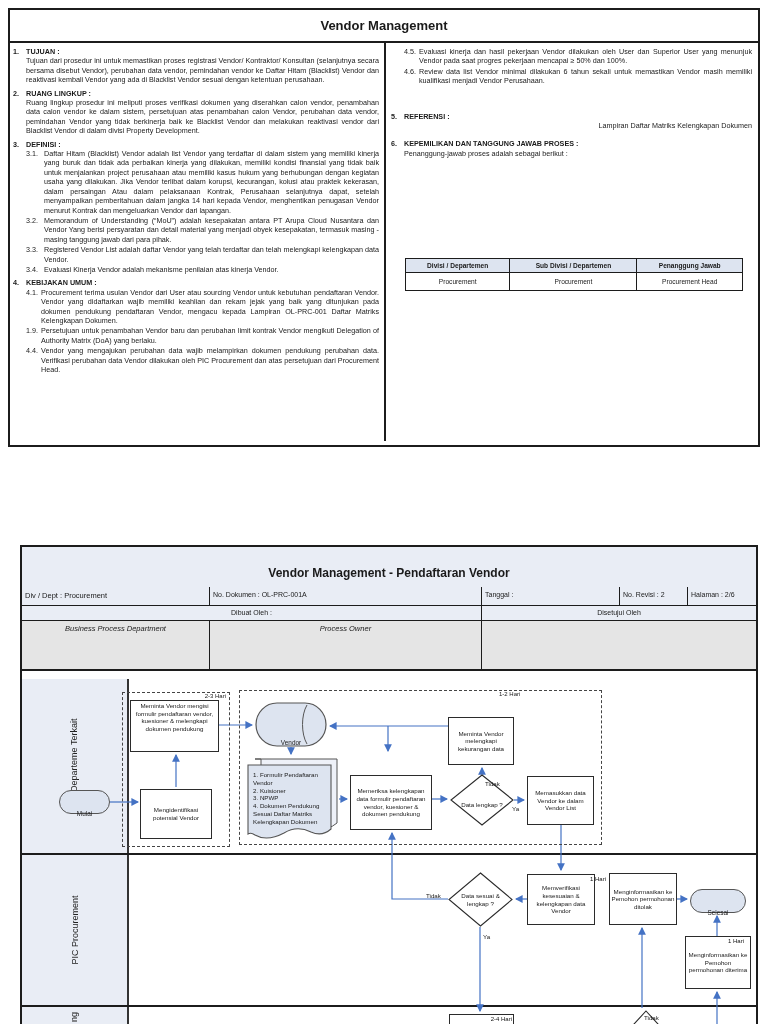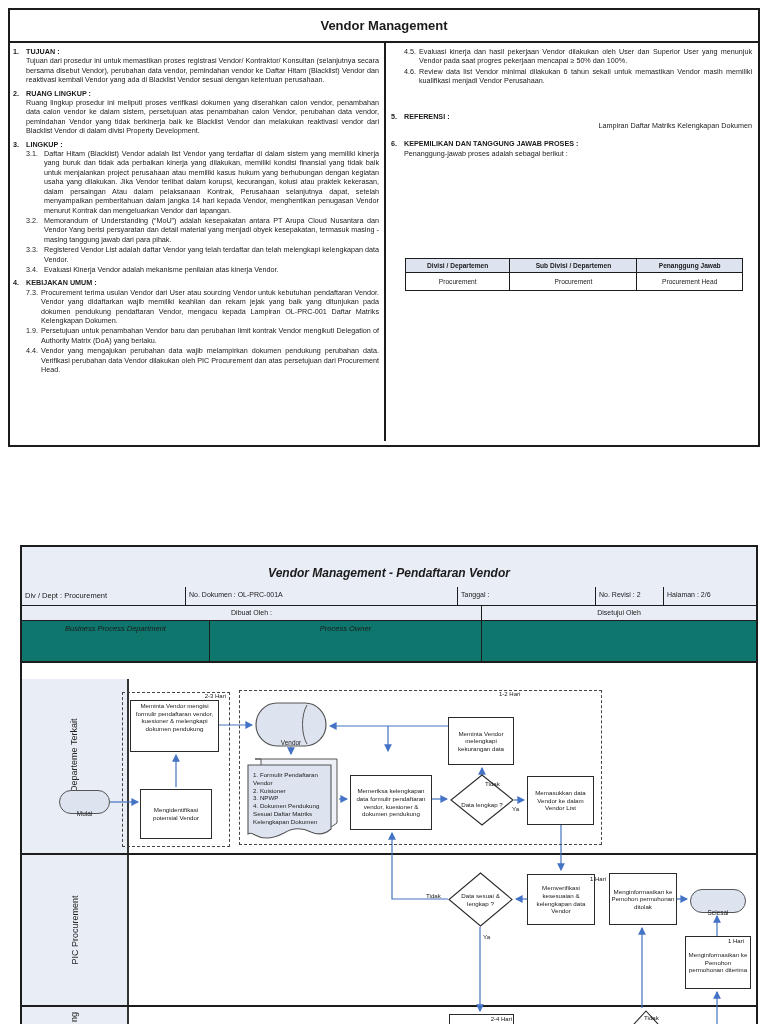--- a/index.html
+++ b/index.html
@@ -22,34 +22,34 @@
   .item{display:flex;margin-left:13px;font-size:7.2px;line-height:9.4px;margin-bottom:1px;}
   .item .no{width:18px;flex-shrink:0;}
   .item .tx{flex:1;text-align:justify;}
   .item41 .no{width:15px;}
   .owner-table{border-collapse:collapse;margin:100px 0 0 14px;width:338px;font-size:6.6px;}
   .owner-table th,.owner-table td{border:1.5px solid #1c1c1c;text-align:center;padding:3px 2px;}
   .owner-table th{background:#dde4f0;font-weight:bold;}
   .owner-table td{height:11px;}
   
   .page2{position:absolute;left:20px;top:545px;width:734px;height:479px;border:2px solid #1c1c1c;border-bottom:none;background:#fff;}
-  .p2-titleband{position:absolute;left:0;top:0;width:100%;height:52px;background:#e9edf5;border-bottom:1.5px solid #1c1c1c;display:flex;align-items:center;justify-content:center;box-sizing:border-box;font-style:italic;}
+  .p2-titleband{position:absolute;left:0;top:0;width:100%;height:52px;background:#e9edf5;border-bottom:1.5px solid #1c1c1c;display:flex;align-items:center;justify-content:center;box-sizing:border-box;}
   .p2-title{font-size:12px;font-weight:bold;}
   .p2-info{position:absolute;left:0;top:40px;width:100%;height:19px;display:flex;background:#e9edf5;border-bottom:1.5px solid #1c1c1c;box-sizing:border-box;font-size:7px;}
   .p2-info>div{border-right:1.5px solid #1c1c1c;box-sizing:border-box;padding:4px 0 0 3px;}
   .p2-info>div:last-child{border-right:none;}
-  .ci1{width:164px;font-size:7.5px;}
+  .ci1{width:188px;font-size:7.5px;}
   .ci2{width:272px;}
   .ci3{width:138px;}
   .ci4{width:68px;}
   .ci5{flex:1;}
   .p2-madeby{position:absolute;left:0;top:59px;width:100%;height:15px;display:flex;background:#e9edf5;border-bottom:1.5px solid #1c1c1c;box-sizing:border-box;font-size:7px;}
   .mb1{width:460px;border-right:1.5px solid #1c1c1c;box-sizing:border-box;text-align:center;padding-top:3px;}
   .mb2{flex:1;text-align:center;padding-top:3px;}
-  .p2-sign{position:absolute;left:0;top:74px;width:100%;height:42px;display:flex;border-bottom:2px solid #1c1c1c;box-sizing:border-box;background:#0f766e;}
+  .p2-sign{position:absolute;left:0;top:74px;width:100%;height:50px;display:flex;border-bottom:2px solid #1c1c1c;box-sizing:border-box;background:#e5e5e5;}
   .sg1{width:188px;border-right:1.5px solid #1c1c1c;box-sizing:border-box;text-align:center;padding-top:3px;font-size:7.5px;font-style:italic;}
   .sg2{width:272px;border-right:1.5px solid #1c1c1c;box-sizing:border-box;text-align:center;padding-top:3px;font-size:7.5px;font-style:italic;}
   .sg3{flex:1;}
   
   .lanes{position:absolute;left:0;top:132px;width:100%;height:347px;}
   .lane{position:absolute;left:0;width:100%;box-sizing:border-box;border-bottom:2px solid #1c1c1c;}
   .lane-label{position:absolute;left:0;top:0;bottom:0;width:107px;background:#e9edf5;border-right:2px solid #333;box-sizing:border-box;display:flex;align-items:center;justify-content:center;}
   .lane-label span{transform:rotate(-90deg);white-space:nowrap;font-size:9px;color:#222;}
   
   .fnode{position:absolute;box-sizing:border-box;}
@@ -83,21 +83,21 @@
       <div class="sec">
         <div class="sec-head">
             <span class="no">2.</span>
             <span>RUANG LINGKUP :</span>
           </div>
         <div class="sec-body">Ruang lingkup prosedur ini meliputi proses verifikasi dokumen yang diserahkan calon vendor, penambahan data calon vendor ke dalam sistem, persetujuan atas penambahan calon Vendor, perubahan data vendor, pemindahan Vendor yang tidak berkinerja baik ke Blacklist Vendor dan melakukan reaktivasi vendor dari Blacklist Vendor di dalam divisi Property Development.</div>
       </div>
       <div class="sec">
         <div class="sec-head">
             <span class="no">3.</span>
-            <span>LINGKUP :</span>
+            <span>DEFINISI :</span>
           </div>
         <div class="item">
             <span class="no">3.1.</span>
             <span class="tx">Daftar Hitam (Blacklist) Vendor adalah list Vendor yang terdaftar di dalam sistem yang memiliki kinerja yang buruk dan tidak ada perbaikan kinerja yang dilakukan, memiliki kondisi finansial yang tidak baik untuk menjalankan project perusahaan atau memiliki kasus hukum yang berhubungan dengan kegiatan usaha yang dilakukan.  Jika Vendor terlibat dalam korupsi, kecurangan, kolusi atau praktek kekerasan, dalam persaingan  Atau dalam pelaksanaan Kontrak, Perusahaan selanjutnya dapat, setelah menyampaikan pemberitahuan dalam jangka 14 hari kepada Vendor, menghentikan penugasan Vendor menurut Kontrak dan mengeluarkan Vendor dari lapangan.</span>
           </div>
         <div class="item">
             <span class="no">3.2.</span>
             <span class="tx">Memorandum of Understanding (“MoU”) adalah kesepakatan antara PT Arupa Cloud Nusantara dan Vendor  Yang berisi persyaratan dan detail material yang menjadi obyek kesepakatan, termasuk masing - masing tanggung jawab dari para pihak.</span>
           </div>
         <div class="item">
@@ -108,21 +108,21 @@
             <span class="no">3.4.</span>
             <span class="tx">Evaluasi Kinerja Vendor adalah mekanisme penilaian atas kinerja Vendor.</span>
           </div>
       </div>
       <div class="sec">
         <div class="sec-head">
             <span class="no">4.</span>
             <span>KEBIJAKAN UMUM :</span>
           </div>
         <div class="item item41">
-            <span class="no">7.3.</span>
+            <span class="no">4.1.</span>
             <span class="tx">Procurement terima usulan Vendor dari User atau sourcing Vendor untuk kebutuhan pendaftaran Vendor. Vendor yang didaftarkan wajib memiliki keahlian dan rekam jejak  yang baik yang ditunjukan pada dokumen pendukung pendaftaran Vendor, mengacu kepada Lampiran OL-PRC-001 Daftar Matriks Kelengkapan Dokumen.</span>
           </div>
         <div class="item item41">
             <span class="no">1.9.</span>
             <span class="tx">Persetujuan untuk penambahan Vendor baru dan perubahan limit kontrak Vendor mengikuti Delegation of Authority Matrix (DoA) yang berlaku.</span>
           </div>
         <div class="item item41">
             <span class="no">4.4.</span>
             <span class="tx">Vendor yang mengajukan perubahan data wajib melampirkan dokumen pendukung perubahan data. Verifikasi perubahan data Vendor dilakukan oleh PIC Procurement dan atas persetujuan dari Procurement Head.</span>
           </div>

